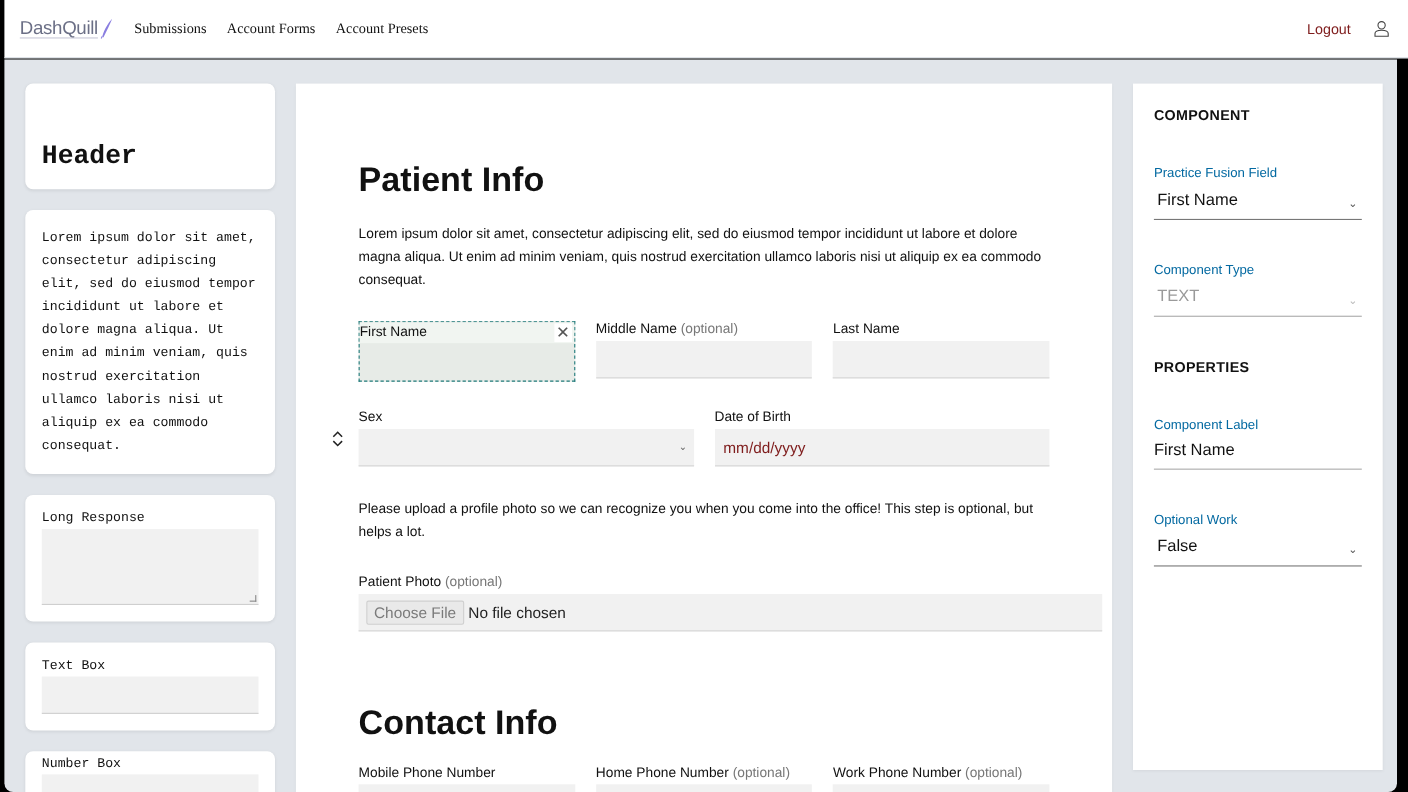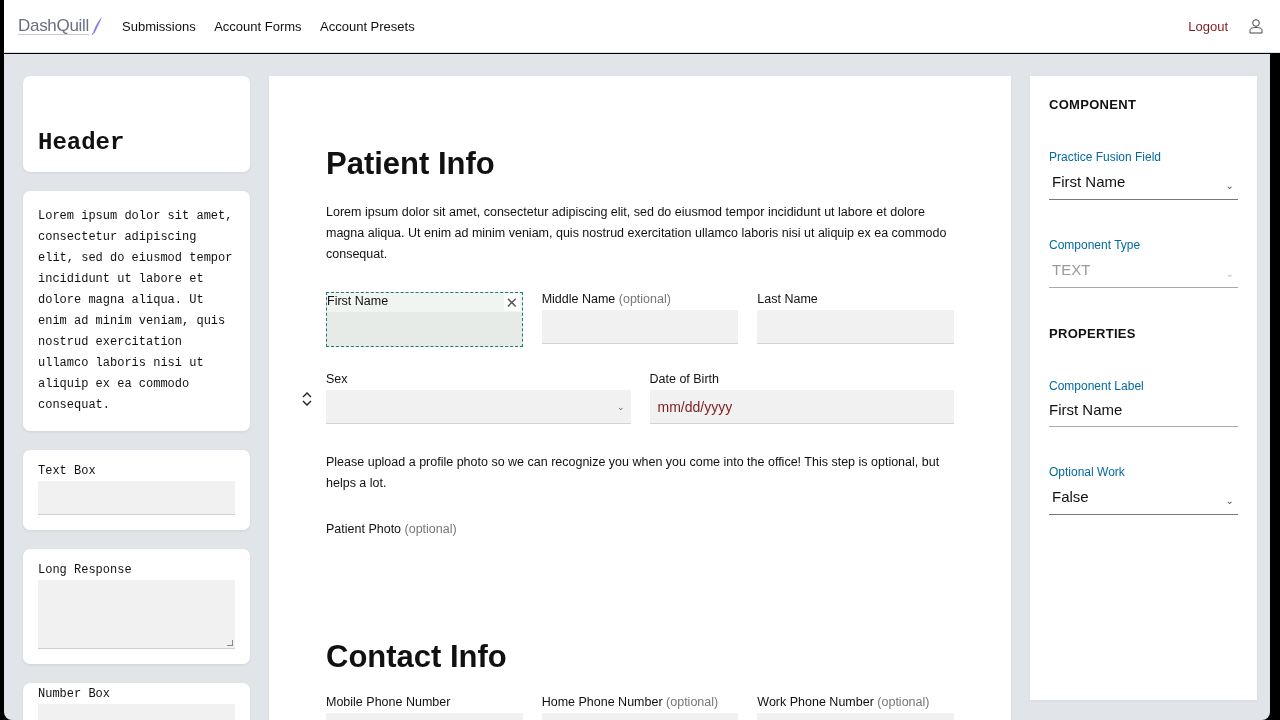--- a/index.html
+++ b/index.html
@@ -7,21 +7,21 @@
     body { font-family: "Liberation Sans", "DejaVu Sans", sans-serif; color: #111; position: relative; }
 
     .topbar {
       position: absolute; left: 4px; top: 0; width: 1276px; height: 53px;
       background: #fff; border-bottom: 1px solid #d8dde3;
       display: flex; align-items: center;
     }
     .logo { display: flex; align-items: center; margin-left: 14px; margin-right: 14px; }
     .logo-text { font-size: 17px; color: #6b6f86; font-weight: 300; letter-spacing: -0.3px; text-decoration: underline; text-decoration-color: #c8c8d8; text-underline-offset: 3px; }
     .logo-quill { width: 12px; height: 20px; margin-left: 2px; }
-    .nav a { font-size: 13px; color: #111; text-decoration: none; margin: 0 9px 0 5px; }
+    .nav a { font-size: 13px; color: #111; text-decoration: none; margin: 0 9px 0 5px; font-family: Liberation Serif, serif; }
     .topbar .right { margin-left: auto; display: flex; align-items: center; margin-right: 16px; }
     .logout { font-size: 13px; color: #7f1d1d; margin-right: 20px; }
     .user-icon { width: 16px; height: 16px; }
 
     .workspace {
       position: absolute; left: 4px; top: 54px; width: 1266px; height: 666px;
       background: #e1e5ea; border-bottom-left-radius: 8px; border-bottom-right-radius: 8px;
       overflow: hidden;
     }
     .left-col { position: absolute; left: 19px; top: 22px; width: 227px; font-family: Liberation Mono, monospace; }
@@ -101,29 +101,29 @@
 
 <div class="workspace">
 
   <div class="left-col">
     <div class="card card-header">
       <h1>Header</h1>
     </div>
     <div class="card card-para">
       <p>Lorem ipsum dolor sit amet, consectetur adipiscing elit, sed do eiusmod tempor incididunt ut labore et dolore magna aliqua. Ut enim ad minim veniam, quis nostrud exercitation ullamco laboris nisi ut aliquip ex ea commodo consequat.</p>
     </div>
-    <div class="card" style="padding-top:14px;padding-bottom:15px;">
-      <span class="card-label">Text Box</span>
-      <div class="fake-input"></div>
-    </div>
     <div class="card" style="padding-top:14px;">
       <span class="card-label">Long Response</span>
       <div class="fake-textarea">
         <div class="resize-grip"></div>
       </div>
+    </div>
+    <div class="card" style="padding-top:14px;padding-bottom:15px;">
+      <span class="card-label">Text Box</span>
+      <div class="fake-input"></div>
     </div>
     <div class="card" style="padding-top:4px;">
       <span class="card-label">Number Box</span>
       <div class="fake-input"></div>
     </div>
   </div>
 
   <div class="main">
     <svg class="drag-handle" viewBox="0 0 10 18">
       <polyline points="1,7 5,3 9,7" fill="none" stroke="#222" stroke-width="1.4"></polyline>
@@ -162,20 +162,24 @@
           <div class="input">
             <span class="placeholder">mm/dd/yyyy</span>
           </div>
         </div>
       </div>
 
       <p class="para" style="position:absolute;top:376px;width:640px;">Please upload a profile photo so we can recognize you when you come into the office! This step is optional, but helps a lot.</p>
 
       <div style="position:absolute;top:446px;width:676px;">
         <span class="field-label"><span>Patient Photo</span> <span class="optional">(optional)</span></span>
+        <div class="file-input">
+          <span class="file-btn">Choose File</span>
+          <span class="file-status">No file chosen</span>
+        </div>
       </div>
 
       <h2 class="section-title" style="position:absolute;top:563px;">Contact Info</h2>
 
       <div class="row" style="position:absolute;top:619px;width:628px;">
         <div class="col">
           <span class="field-label">Mobile Phone Number</span>
           <div class="input"></div>
         </div>
         <div class="col">

